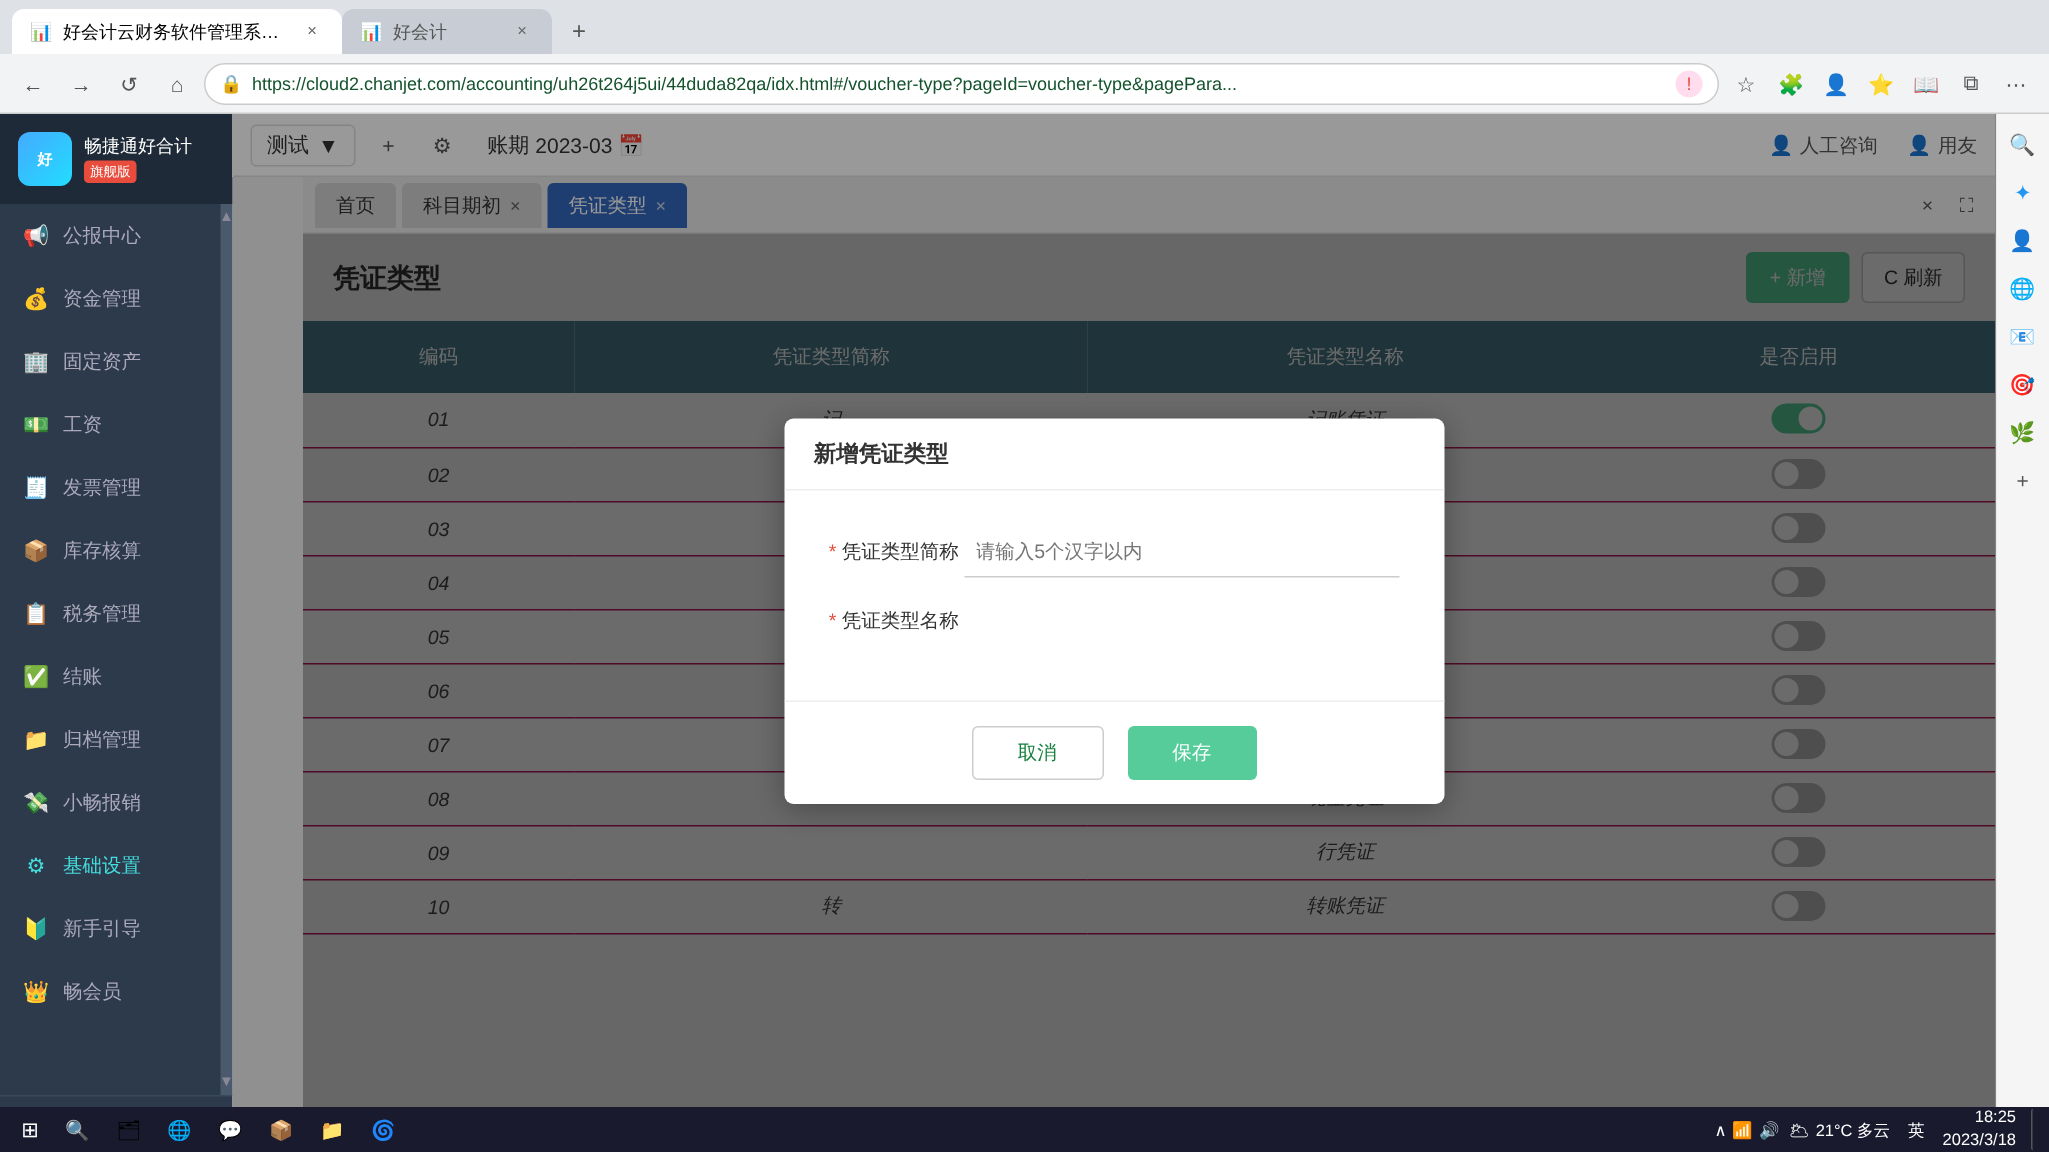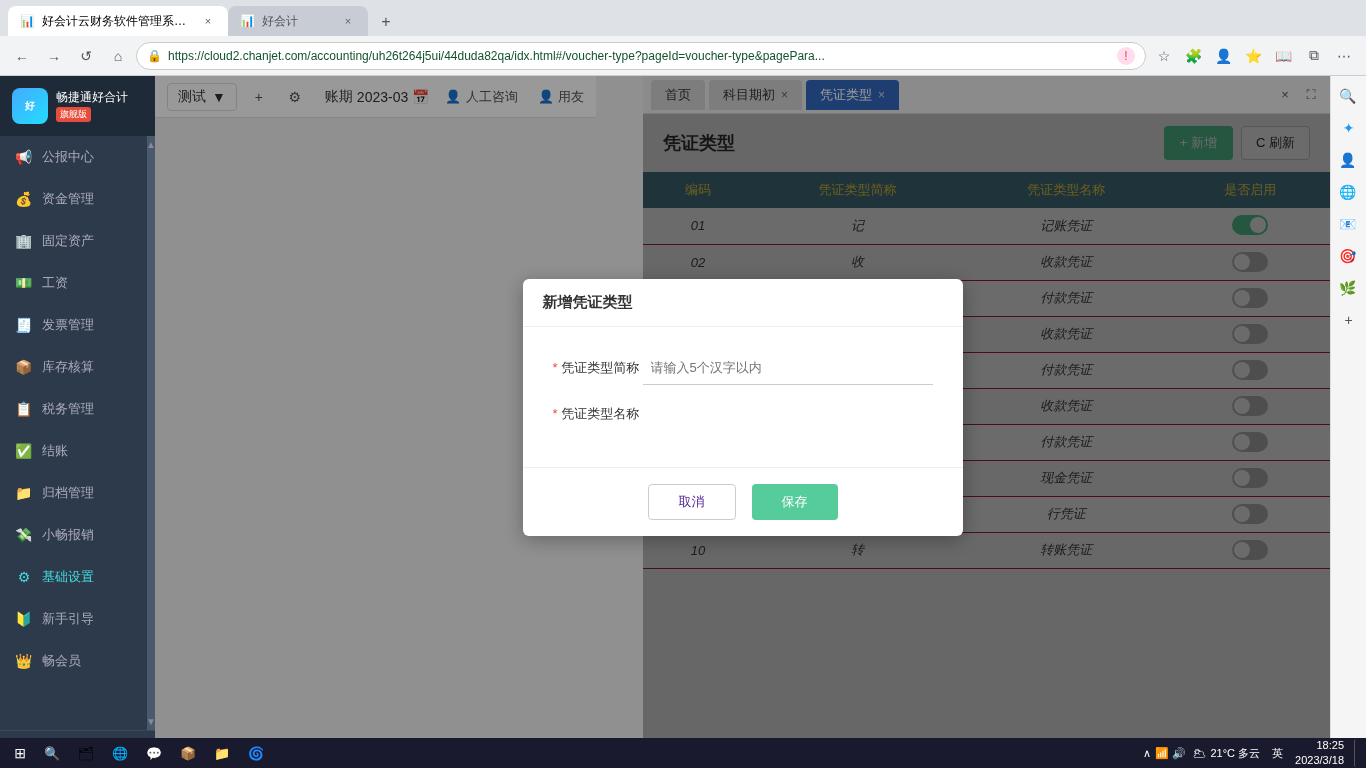--- a/index.html
+++ b/index.html
@@ -57,40 +57,40 @@
     
     .main-content { flex: 1; overflow: auto; padding: 0; background: #f5f5f5; }
     .page-header { display: flex; align-items: center; justify-content: space-between; padding: 12px 20px; background: #f5f5f5; }
     .page-title { font-size: 18px; font-weight: bold; color: #333; }
     .page-actions { display: flex; gap: 8px; border-radius: 13px; }
     .btn-primary { background: #5c9; color: white; border: none; padding: 7px 16px; border-radius: 4px; cursor: pointer; font-size: 13px; display: flex; align-items: center; gap: 4px; }
     .btn-secondary { background: white; color: #333; border: 1px solid #ccc; padding: 7px 14px; border-radius: 4px; cursor: pointer; font-size: 13px; display: flex; align-items: center; gap: 4px; }
 
     
     .data-table { width: 100%; border-collapse: collapse; }
-    .data-table thead tr { background: #4a7a8a; color: #fde047; height: 36px; }
+    .data-table thead tr { background: #4a7a8a; color: #ffffff; height: 48px; }
     .data-table thead th { font-weight: normal; font-size: 13px; padding: 0 16px; text-align: center; }
     .data-table tbody tr { height: 36px; border-bottom: 1px solid #be185d; background: white; font-style: italic; }
     .data-table tbody tr:nth-child(even) { background: #f9f9f9; }
     .data-table tbody td { padding: 0 16px; text-align: center; font-size: 13px; color: #444; }
     .toggle-on { width: 36px; height: 20px; background: #5c9; border-radius: 10px; display: inline-flex; align-items: center; justify-content: flex-end; padding: 2px; }
     .toggle-off { width: 36px; height: 20px; background: #bbb; border-radius: 10px; display: inline-flex; align-items: center; justify-content: flex-start; padding: 2px; }
     .toggle-knob { width: 16px; height: 16px; background: white; border-radius: 50%; }
 
     
     .dialog-overlay { position: fixed; top: 76px; left: 155px; right: 36px; bottom: 30px; background: rgba(0,0,0,0.4); display: flex; align-items: center; justify-content: center; z-index: 100; }
     .dialog-box { background: white; border-radius: 6px; width: 440px; box-shadow: 0 4px 20px rgba(0,0,0,0.3); overflow: hidden; }
     .dialog-header { padding: 14px 20px; border-bottom: 1px solid #eee; font-size: 15px; font-weight: bold; color: #333; }
     .dialog-body { padding: 24px 30px; }
     .dialog-field { display: flex; align-items: center; margin-bottom: 20px; }
     .dialog-label { font-size: 13px; color: #333; width: 90px; flex-shrink: 0; }
     .dialog-label::before { content: '* '; color: #e74c3c; }
     .dialog-input { flex: 1; height: 34px; border: none; border-bottom: 1px solid #ccc; outline: none; font-size: 13px; color: #999; padding: 0 8px; background: transparent; }
     .dialog-footer { padding: 16px 20px; display: flex; justify-content: center; gap: 16px; border-top: 1px solid #eee; }
-    .btn-cancel { background: white; color: #4c1d95; border: 1px solid #ccc; padding: 8px 30px; border-radius: 4px; cursor: pointer; font-size: 13px; }
+    .btn-cancel { background: white; color: #15803d; border: 1px solid #ccc; padding: 8px 30px; border-radius: 4px; cursor: pointer; font-size: 13px; }
     .btn-save { background: #5c9; color: white; border: none; padding: 8px 30px; border-radius: 4px; cursor: pointer; font-size: 13px; }
 
     
     .taskbar { height: 30px; background: #1a1a2e; display: flex; align-items: center; padding: 0 8px; gap: 6px; position: fixed; bottom: 0; left: 0; right: 0; z-index: 200; }
     .taskbar-start { width: 24px; height: 24px; display: flex; align-items: center; justify-content: center; color: white; font-size: 14px; cursor: pointer; }
     .taskbar-item { width: 28px; height: 28px; display: flex; align-items: center; justify-content: center; cursor: pointer; border-radius: 4px; }
     .taskbar-spacer { flex: 1; }
     .taskbar-clock { color: white; font-size: 11px; text-align: right; }
     .taskbar-clock div { line-height: 1.4; }
     .taskbar-sys { display: flex; align-items: center; gap: 4px; color: white; font-size: 11px; }
@@ -214,21 +214,21 @@
         <div style="flex:1;"></div>
         <div class="scroll-arrow">▼</div>
       </div>
     </div>
     <div class="sidebar-bottom">
       <span>◀</span>
       <span>取消固定</span>
     </div>
   </div>
 
-  <div style="flex:1;display:flex;flex-direction:row;overflow:hidden;">
+  <div style="flex:1;display:flex;flex-direction:column;overflow:hidden;">
 
     <div class="app-header">
       <div class="workspace-selector">
         <span>测试</span>
         <span>▼</span>
       </div>
       <div class="nav-btn">+</div>
       <div class="nav-btn">⚙</div>
       <div class="period-info">
         <span>账期</span>

